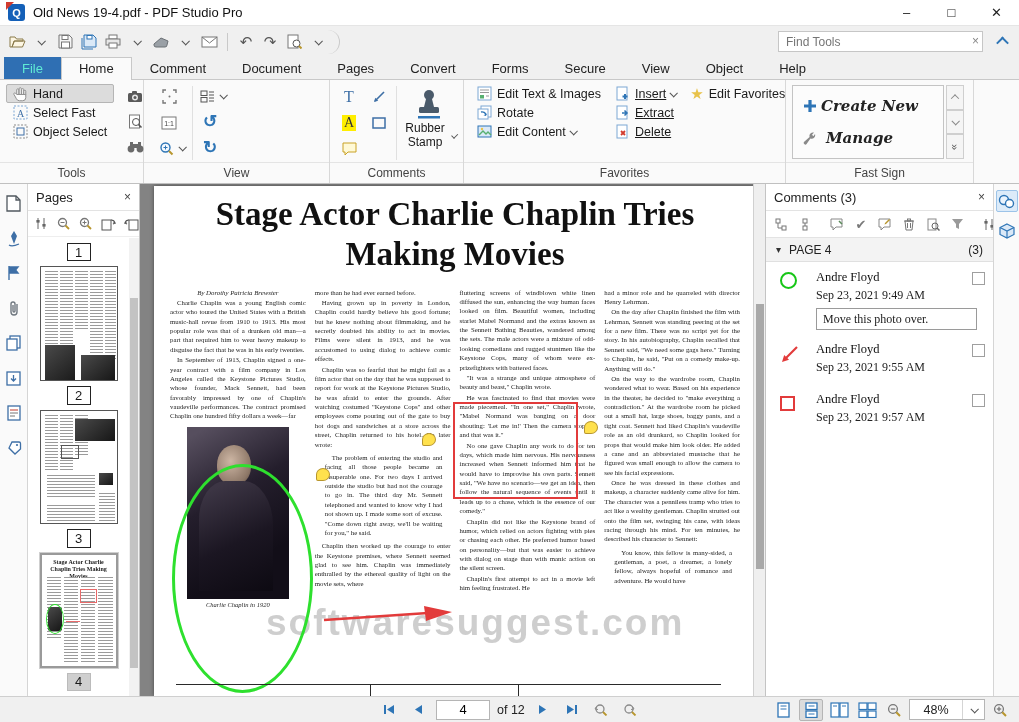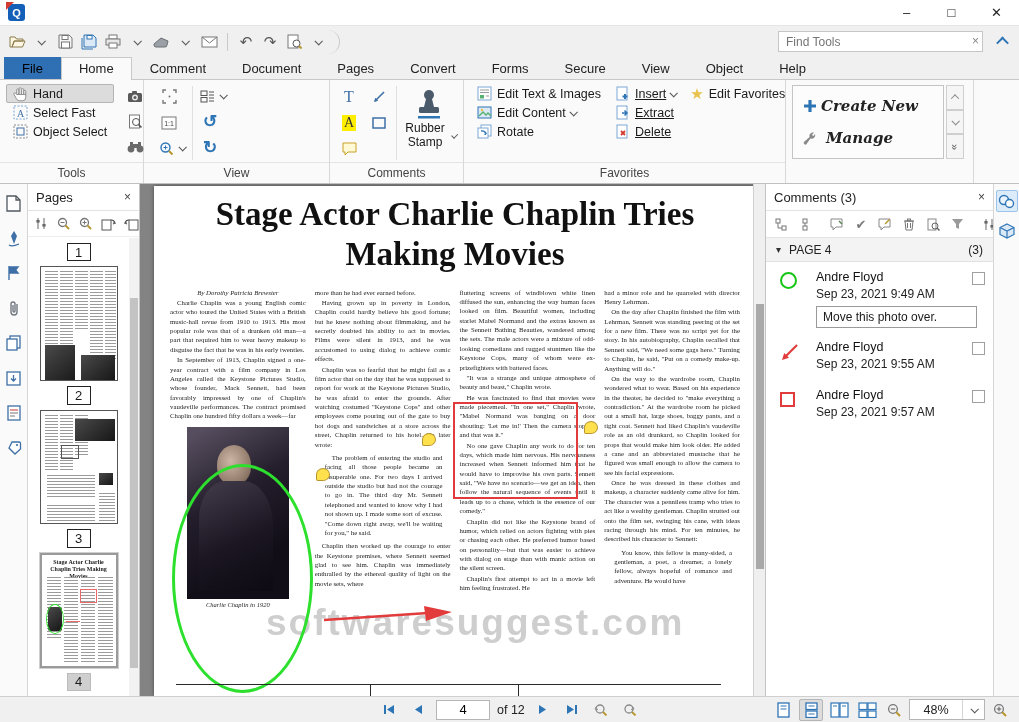--- a/index.html
+++ b/index.html
@@ -24,21 +24,21 @@
   .find-box { margin-left:auto; display:flex; align-items:center; gap:8px; }
   .find-input-wrap { position:relative; width:205px; height:21px; }
   .find-input { width:100%; height:100%; border:1px solid #c6c6c6; background:#fff; font-size:12px; padding:0 20px 0 7px; color:#333; font-family:"Liberation Sans",sans-serif; }
   .find-clear { position:absolute; right:4px; top:3px; color:#888; font-size:12px; }
   .glyph { font-size:15px; line-height:1; color:#555; }
   .glyph.blue { color:#2e75b6; }
 
   
   .tabrow { position:absolute; left:0; top:57px; width:1019px; height:23px; background:#f0f0f0; display:flex; align-items:flex-end; padding-left:4px; }
   .rtab { padding:3px 17px 4px; font-size:13px; color:#222; border:1px solid transparent; border-bottom:none; }
-  .rtab.file { background:#2f6fb3; color:#000000; border-color:#2f6fb3;margin-top:15px; }
+  .rtab.file { background:#2f6fb3; color:#5eead4; border-color:#2f6fb3;margin-top:15px; }
   .rtab.active { background:#fafafa; border-color:#c8c8c8; position:relative; z-index:2; }
 
   
   .ribbon { position:absolute; left:0; top:79px; width:1019px; height:105px; background:#fafafa; border-top:1px solid #c8c8c8; border-bottom:1px solid #c0c0c0; display:flex; }
   .rgroup { display:flex; flex-direction:column; border-right:1px solid #d8d8d8; }
   .rgroup-body { flex:1; display:flex; align-items:flex-start; padding:4px 6px 0; }
   .rgroup-label { height:21px; border-top:1px solid #e4e4e4; text-align:center; font-size:12px; color:#444; line-height:20px; }
   .toolcol { display:flex; flex-direction:column; }
   .toolbtn { display:flex; align-items:center; gap:5px; height:19px; padding:0 6px; border:1px solid transparent; border-radius:2px; font-size:12.5px; color:#1a1a1a; white-space:nowrap; }
   .toolbtn.sel { background:#dcdcdc; border-color:#b5b5b5; }
@@ -94,21 +94,21 @@
   .footstub { top:498px; width:0; height:12px; border-left:1px solid #2a2a2a; }
   .doc-scroll { position:absolute; right:0; top:0; bottom:0; width:12px; background:#efefef; border-left:1px solid #d0d0d0; }
   .doc-scroll .thumbbar { position:absolute; left:2px; width:8px; background:#a9a9a9; top:120px; height:265px; }
 
   
   .commentspanel { width:228px; background:#fff; border-left:1px solid #c4c4c4; display:flex; flex-direction:column; }
   .cmt-toolbar { height:27px; display:flex; align-items:center; gap:6px; padding:0 6px; border-bottom:1px solid #e3e3e3; }
   .cmt-group { height:24px; background:#f3f3f3; border-bottom:1px solid #e0e0e0; display:flex; align-items:center; padding:0 10px; font-size:12px; color:#222; }
   .cmt-group .count { margin-left:auto; }
   .tri { font-size:10px; color:#333; margin-right:8px; }
-  .cmt-item { padding:8px 8px 4px 14px; position:relative; }
+  .cmt-item { padding:8px 8px 4px 14px; position:relative;font-family:Liberation Serif, serif; }
   .cmt-icon { position:absolute; left:14px; top:10px; width:20px; height:20px; }
   .cmt-meta { margin-left:36px; margin-right:22px; }
   .cmt-author { font-size:12.5px; color:#111; margin-bottom:3px; }
   .cmt-date { font-size:12px; color:#222; margin-bottom:5px; }
   .cmt-note { margin-left:36px; margin-right:8px; border:1px solid #9a9a9a; background:#fff; font-size:12px; padding:3px 6px; height:22px; line-height:15px; white-space:nowrap; overflow:hidden; }
   .cmt-check { position:absolute; right:8px; top:10px; width:13px; height:13px; border:1px solid #9f9f9f; background:#fff; }
   .ring { width:17px; height:17px; border:2.5px solid #17c617; border-radius:50%; }
   .redsq { width:15px; height:15px; border:2.5px solid #e23b3b; margin-top:2px; }
 
   .rightstrip { width:26px; background:#fafafa; border-left:1px solid #d5d5d5; display:flex; flex-direction:column; align-items:center; padding-top:6px; gap:8px; }
@@ -129,20 +129,21 @@
 
   svg { display:block; }
 </style>
 </head>
 <body>
 
 <div class="titlebar">
   <div class="app-logo">
       <span>Q</span>
     </div>
+  <span class="title-text">Old News 19-4.pdf - PDF Studio Pro</span>
   <div class="win-btns">
     <div class="win-btn">–</div>
     <div class="win-btn">□</div>
     <div class="win-btn">✕</div>
   </div>
 </div>
 
 <div class="qat">
   <div class="qat-cluster">
     <div class="tbtn">
@@ -399,38 +400,38 @@
           <svg width="15" height="15" viewBox="0 0 15 15">
               <rect x="1" y="1" width="13" height="13" fill="#fff" stroke="#7da7d4"></rect>
               <line x1="3" y1="4" x2="12" y2="4" stroke="#999"></line>
               <line x1="3" y1="6.5" x2="12" y2="6.5" stroke="#999"></line>
               <rect x="3" y="9" width="4" height="3.5" fill="#58b070"></rect>
               <line x1="9" y1="10" x2="12" y2="10" stroke="#999"></line>
             </svg>
           <span>Edit Text &amp; Images</span>
         </div>
         <div class="toolbtn">
-          <svg width="15" height="13" viewBox="0 0 15 13">
-              <rect x="1" y="1" width="13" height="11" fill="#dbe9f7" stroke="#2e75b6"></rect>
-              <path d="M2 10 l4-4 3 3 2-2 3 3" fill="none" stroke="#58b070" stroke-width="1.4"></path>
-              <circle cx="5" cy="4" r="1.2" fill="#e8c24a"></circle>
-            </svg>
-          <span class="lbl-with-chev">
-              <span>Edit Content</span>
-              <span class="chev"></span>
-            </span>
-        </div>
-        <div class="toolbtn">
           <svg width="15" height="15" viewBox="0 0 15 15">
               <rect x="4" y="1" width="10" height="11" fill="#fff" stroke="#7da7d4"></rect>
               <rect x="1" y="4" width="10" height="10" fill="#fff" stroke="#7da7d4"></rect>
               <path d="M4 7 a4 4 0 0 1 5 3" fill="none" stroke="#2e75b6" stroke-width="1.3"></path>
               <path d="M9.8 8.4 L9 11 l-2.5-.8 Z" fill="#2e75b6"></path>
             </svg>
           <span>Rotate</span>
+        </div>
+        <div class="toolbtn">
+          <svg width="15" height="13" viewBox="0 0 15 13">
+              <rect x="1" y="1" width="13" height="11" fill="#dbe9f7" stroke="#2e75b6"></rect>
+              <path d="M2 10 l4-4 3 3 2-2 3 3" fill="none" stroke="#58b070" stroke-width="1.4"></path>
+              <circle cx="5" cy="4" r="1.2" fill="#e8c24a"></circle>
+            </svg>
+          <span class="lbl-with-chev">
+              <span>Edit Content</span>
+              <span class="chev"></span>
+            </span>
         </div>
       </div>
       <div class="toolcol" style="width:92px;text-decoration:underline;">
         <div class="toolbtn">
           <svg width="15" height="15" viewBox="0 0 15 15">
               <rect x="2" y="1" width="10" height="13" fill="#fff" stroke="#7da7d4"></rect>
               <path d="M10 8 v5 M7.5 10.5 h5" stroke="#2e75b6" stroke-width="2"></path>
             </svg>
           <span class="lbl-with-chev">
               <span>Insert</span>
@@ -483,20 +484,21 @@
             <span class="chev" style="transform:rotate(-135deg) translate(-1px,-1px);border-color:#8a8a8a;"></span>
           </div>
         <div class="sbtn">
             <span class="chev" style="border-color:#8a8a8a;"></span>
           </div>
         <div class="sbtn">
             <span style="color:#555;font-size:11px;transform:rotate(90deg);display:inline-block;">»</span>
           </div>
       </div>
     </div>
+    <div class="rgroup-label">Fast Sign</div>
   </div>
   <div style="flex:1;"></div>
 </div>
 
 <div class="main">
 
   <div class="leftstrip">
     <div class="stripbtn">
         <svg width="15" height="17" viewBox="0 0 15 17">
           <path d="M1 1 h9 l4 4 v11 H1 Z" fill="#fff" stroke="#50585f" stroke-width="1.3"></path>

